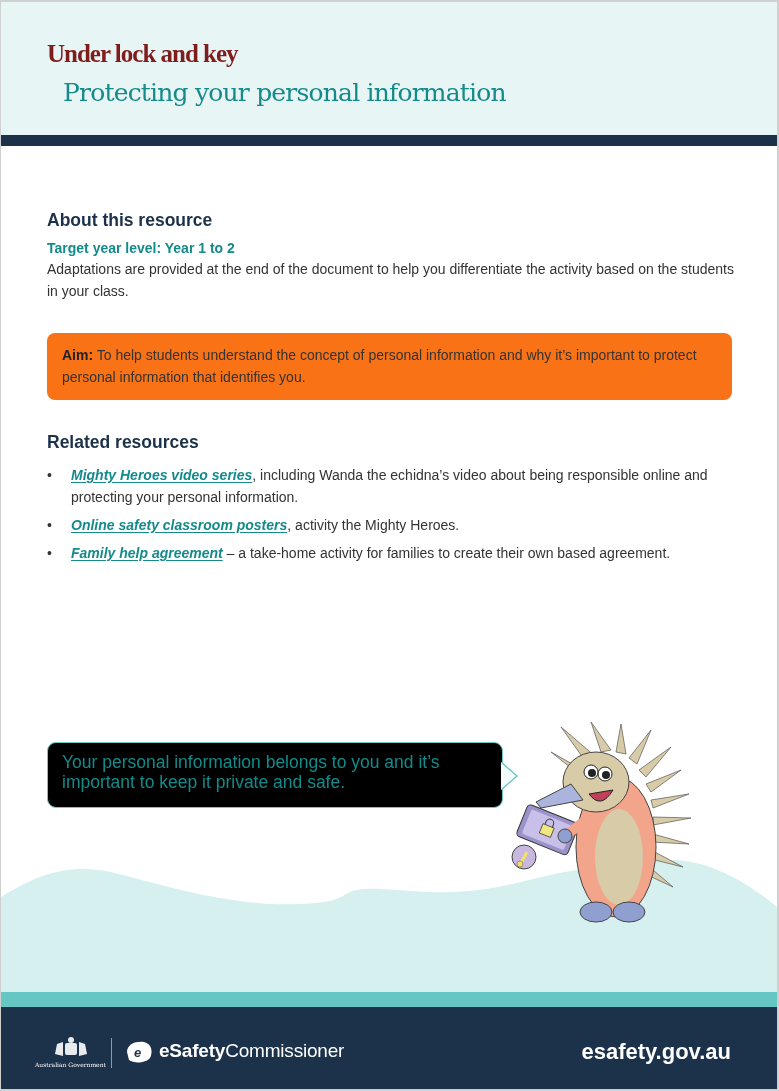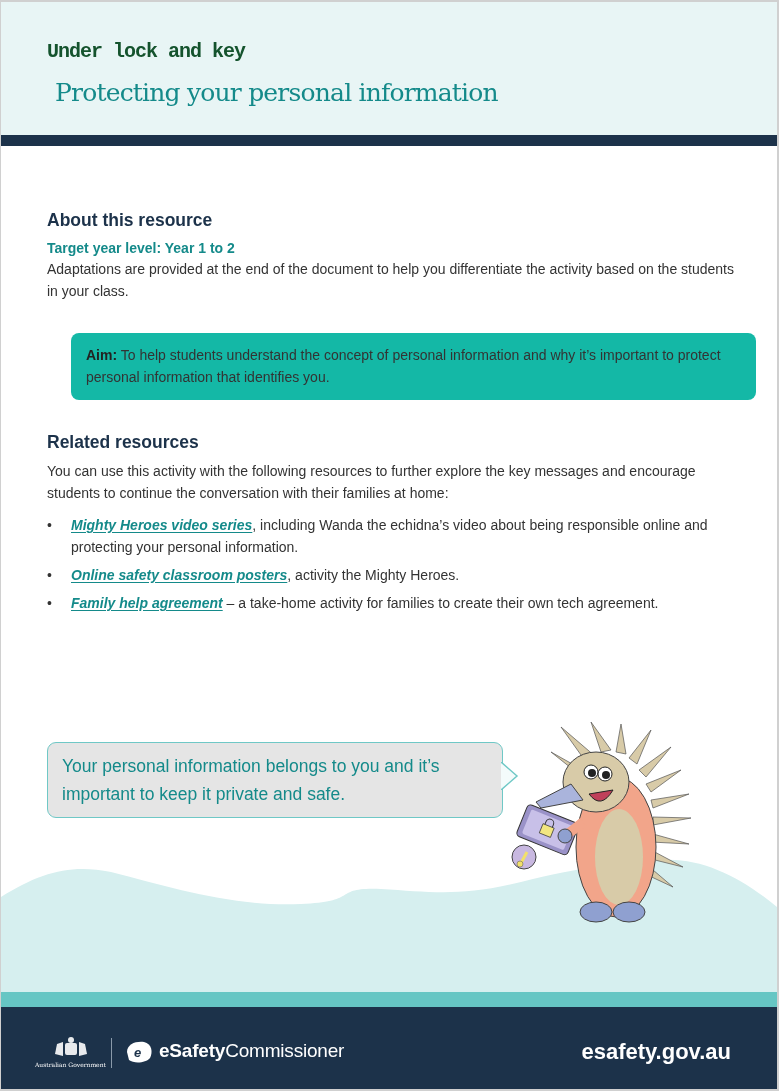--- a/index.html
+++ b/index.html
@@ -12,45 +12,45 @@
   .header {
     position: absolute; left: 0; top: 0; width: 100%; height: 133px;
     background: #e8f5f5;
   }
   .header-bar {
     position: absolute; left: 0; top: 133px; width: 100%; height: 11px;
     background: #1c324a;
   }
   .title {
     position: absolute; left: 46px; top: 38px;
-    font-family: Liberation Mono, monospace; font-weight: bold;
-    font-size: 20px; color: #14532d; letter-spacing: -1px;
+    font-family: Liberation Serif, serif; font-weight: bold;
+    font-size: 25px; color: #7f1d1d; letter-spacing: -1px;
   }
   .subtitle {
-    position: absolute; left: 54px; top: 76px;
+    position: absolute; left: 62px; top: 76px;
     font-family: "DejaVu Serif", serif; font-weight: normal;
     font-size: 25px; color: #148a8a; letter-spacing: -0.8px;
   }
   .content { position: absolute; left: 46px; top: 206px; width: 690px; color: #333; font-size: 14px; line-height: 22px; }
   h2 { font-size: 17.5px; font-weight: bold; color: #1c324a; margin-bottom: 6px; line-height: 24px; }
   .target { color: #148a8a; font-weight: bold; font-size: 14px; line-height: 20px; }
   .aim-box {
-    margin-top: 31px; background: #14b8a6; border-radius: 8px;
-    padding: 11px 17px 12px 15px; width: 685px; margin-left: 24px;
+    margin-top: 31px; background: #f97316; border-radius: 8px;
+    padding: 11px 17px 12px 15px; width: 685px;
   }
   .aim-box b { color: #222; }
   .related { margin-top: 30px; }
   ul.res { list-style: none; margin-top: 10px; }
   ul.res li { position: relative; padding-left: 24px; margin-bottom: 6px; }
   ul.res li::before { content: "•"; position: absolute; left: 0; top: 0; color: #333; }
   a.link { color: #148a8a; font-weight: bold; text-decoration: underline; text-underline-offset: 2px; font-style: italic; }
   .bubble {
-    position: absolute; left: 46px; top: 740px; width: 456px; height: 76px;
-    border: 1.5px solid #6fc8c6; border-radius: 9px; background: #e5e5e5;
-    padding: 9px 14px; font-size: 17.5px; line-height: 28px; color: #148a8a;
+    position: absolute; left: 46px; top: 740px; width: 456px; height: 66px;
+    border: 1.5px solid #6fc8c6; border-radius: 9px; background: #000000;
+    padding: 9px 14px; font-size: 17.5px; line-height: 20px; color: #148a8a;
   }
   .bubble-tail {
     position: absolute; left: 500px; top: 760px; width: 0; height: 0;
   }
   .wave { position: absolute; left: 0; top: 850px; width: 776px; height: 140px; }
   .teal-strip { position: absolute; left: 0; top: 990px; width: 100%; height: 15px; background: #66c6c4; }
   .footer { position: absolute; left: 0; top: 1005px; width: 100%; height: 82px; background: #1c324a; }
   .gov-logo { position: absolute; left: 40px; top: 1030px; width: 60px; height: 40px; }
   .gov-text { position: absolute; left: 27px; top: 1059px; width: 85px; text-align: center; font-family: "DejaVu Serif", serif; font-size: 6px; color: #fff; }
   .divider { position: absolute; left: 110px; top: 1036px; width: 1px; height: 30px; background: #8a9aaa; }
@@ -75,25 +75,24 @@
       <div class="target">Target year level: Year 1 to 2</div>
       <p>Adaptations are provided at the end of the document to help you differentiate the activity based on the students in your class.</p>
     </section>
 
     <div class="aim-box">
       <b>Aim:</b><span> To help students understand the concept of personal information and why it’s important to protect personal information that identifies you.</span>
     </div>
 
     <section class="related">
       <h2>Related resources</h2>
-      <p>You can use this activity with the following resources to further explore the key messages and encourage students to continue the conversation with their families at home:</p>
       <ul class="res">
         <li><a class="link">Mighty Heroes video series</a><span>, including Wanda the echidna’s video about being responsible online and protecting your personal information.</span></li>
         <li><a class="link">Online safety classroom posters</a><span>, activity the Mighty Heroes.</span></li>
-        <li><a class="link">Family help agreement</a><span> – a take-home activity for families to create their own tech agreement.</span></li>
+        <li><a class="link">Family help agreement</a><span> – a take-home activity for families to create their own based agreement.</span></li>
       </ul>
     </section>
   </div>
 
   <svg class="wave" viewBox="0 0 776 140" preserveAspectRatio="none">
     <path d="M0,45 C40,20 70,12 110,20 C170,35 230,55 300,52 C360,50 330,35 380,37 C430,40 460,45 520,30 C580,15 620,10 660,8 C700,5 740,25 776,55 L776,140 L0,140 Z" fill="#d6efef"></path>
   </svg>
 
   <div class="bubble">
     <span>Your personal information belongs to you and it’s important to keep it private and safe.</span>

